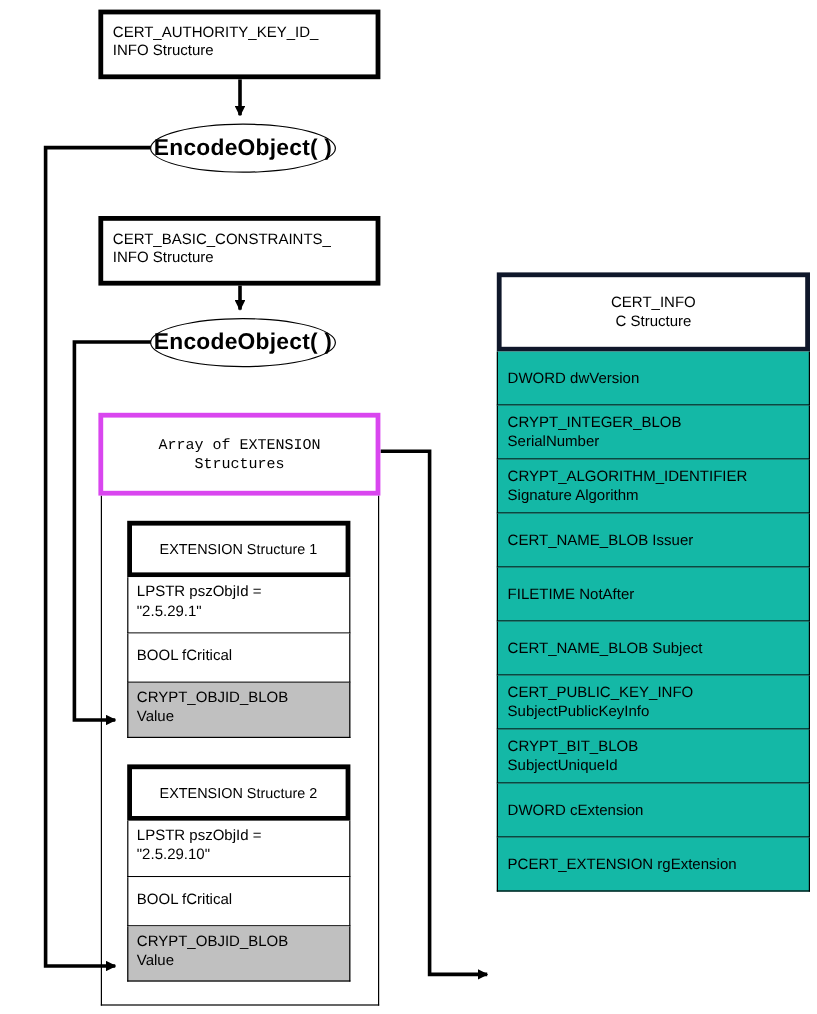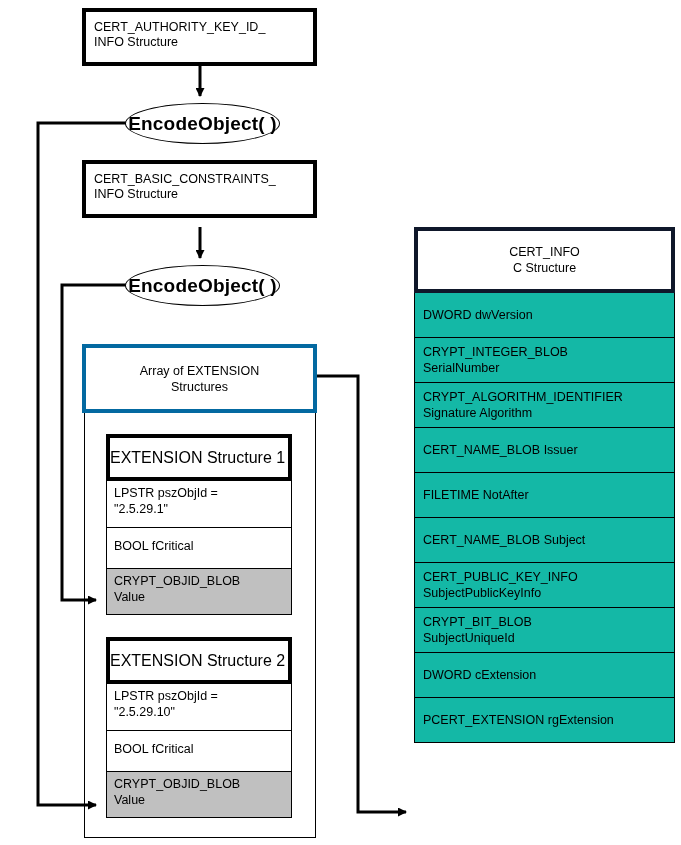--- a/index.html
+++ b/index.html
@@ -27,42 +27,43 @@
     border:1px solid #000;
     border-radius:50%;
     display:flex;align-items:center;justify-content:center;
     font-size:19px;font-weight:bold;
     background:#fff;
     letter-spacing:.2px;
   }
 
   
   .arraybox{
-    border:4px solid #0369a1;
+    border:4px solid #d946ef;
     font-size:12.5px;line-height:16px;
     display:flex;align-items:center;justify-content:center;
     text-align:center;
     white-space:pre-line;
+    font-family:Liberation Mono, monospace;
   }
 
   
   .container{
     border:1px solid #000;
     border-top:none;
     background:transparent;
   }
 
   
   .extgroup{position:absolute;box-sizing:border-box;}
   .exthdr{
     box-sizing:border-box;
     border:4px solid #000;
-    font-size:16px;
+    font-size:12px;
     display:flex;align-items:center;
-    padding-left:0;
+    padding-left:23px;
     background:#fff;
     height:47px;
   }
   .extrow{
     box-sizing:border-box;
     border:1px solid #000;
     border-top:none;
     font-size:12.5px;line-height:15.5px;
     padding:5px 0 0 7px;
     white-space:pre-line;
@@ -126,21 +127,21 @@
     <g>
       <path d="M317,376 L358,376 L358,812 L406,812" stroke="#000" stroke-width="3" fill="none" marker-end="url(#ah)"></path>
     </g>
   </svg>
 
   <div class="node thickbox" style="left:82px;top:8px;width:235px;height:58px;">CERT_AUTHORITY_KEY_ID_
 INFO Structure</div>
 
   <div class="node ellipse" style="left:125px;top:103px;width:155px;height:41px;">EncodeObject( )</div>
 
-  <div class="node thickbox" style="left:82px;top:160px;width:235px;height:58px;">CERT_BASIC_CONSTRAINTS_
+  <div class="node thickbox" style="left:82px;top:180px;width:235px;height:58px;">CERT_BASIC_CONSTRAINTS_
 INFO Structure</div>
 
   <div class="node ellipse" style="left:125px;top:265px;width:155px;height:41px;">EncodeObject( )</div>
 
   <div class="node container" style="left:84px;top:412px;width:232px;height:426px;"></div>
 
   <div class="node arraybox" style="left:82px;top:344px;width:235px;height:69px;">Array of EXTENSION
 Structures</div>
 
   <div class="extgroup" style="left:106px;top:434px;width:186px;">

